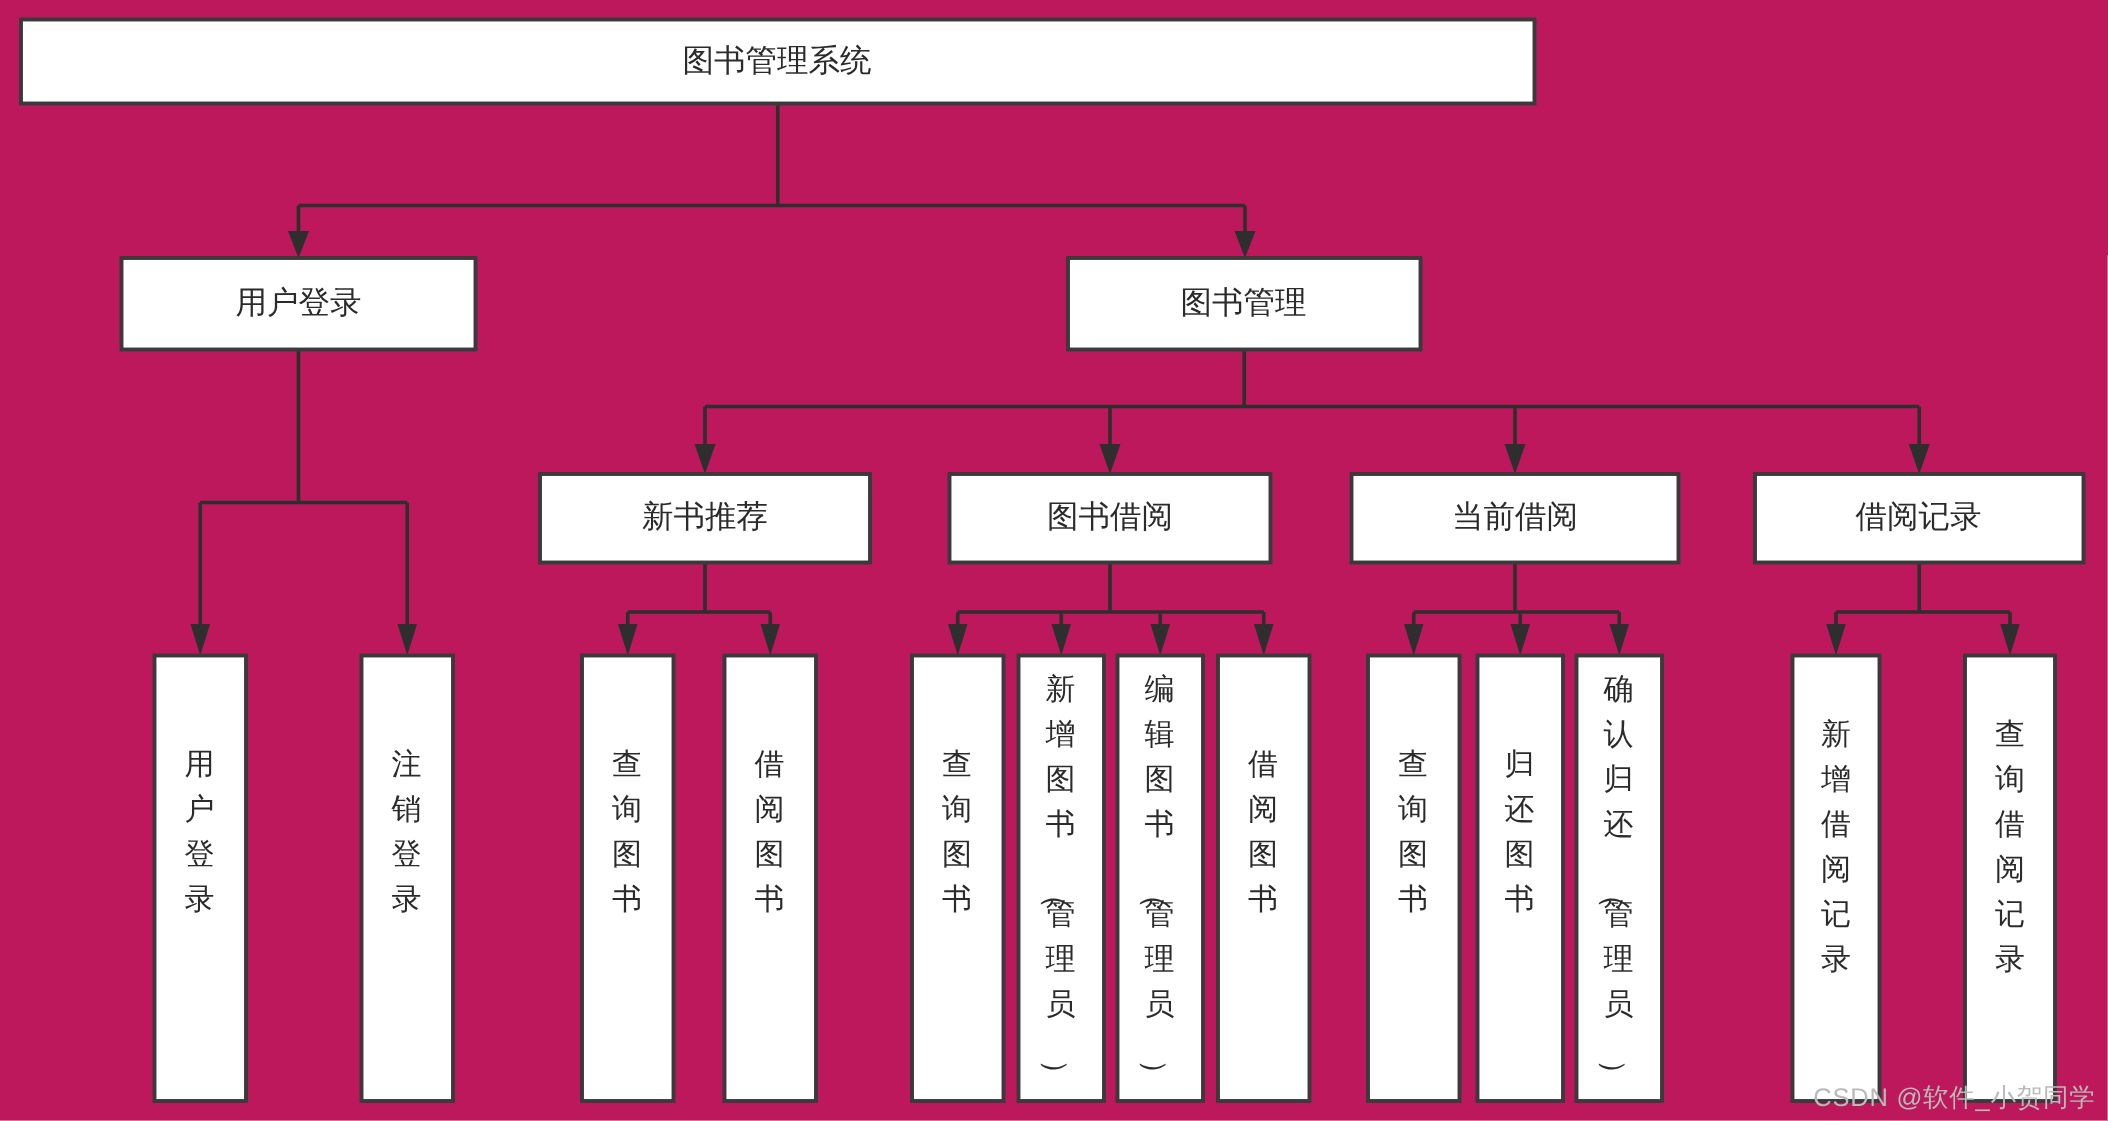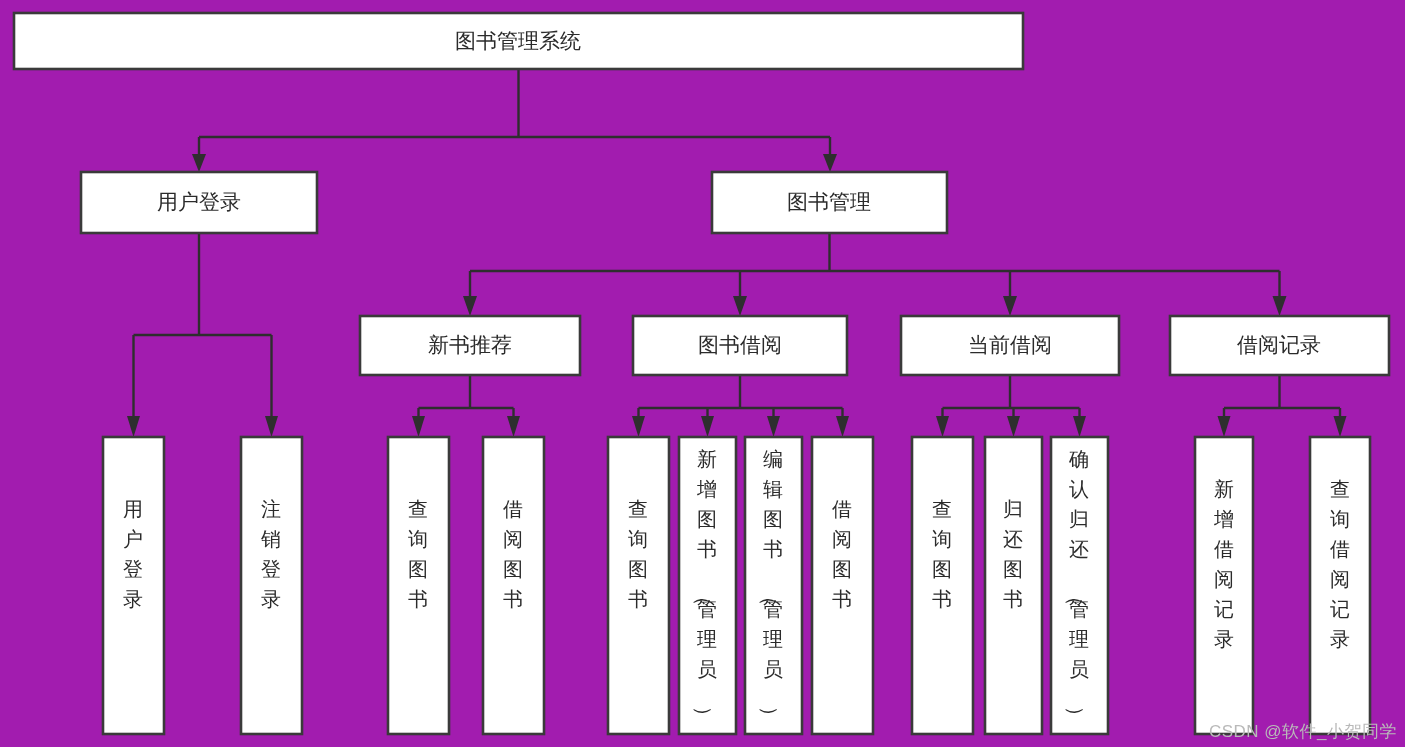--- a/index.html
+++ b/index.html
@@ -11,21 +11,21 @@
     width: 1405px;
     height: 747px;
     font-family: "Liberation Sans", "DejaVu Sans", sans-serif;
     overflow: hidden;
     position: relative;
   }
   #diagram-root {
     position: relative;
     width: 1405px;
     height: 747px;
-    background: #a21caf;
+    background: #be185d;
   }
   svg#flow-svg {
     position: absolute;
     left: 0;
     top: 0;
     width: 1405px;
     height: 747px;
     display: block;
   }
   .node-box {

